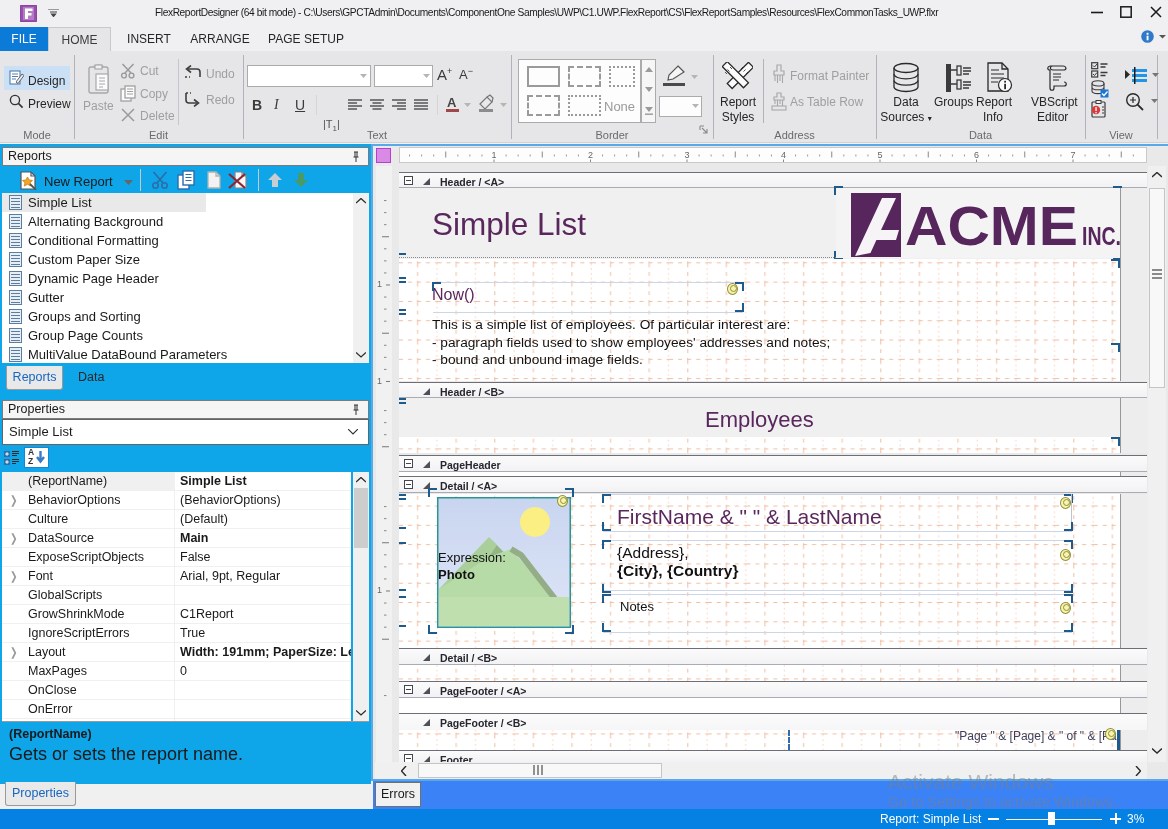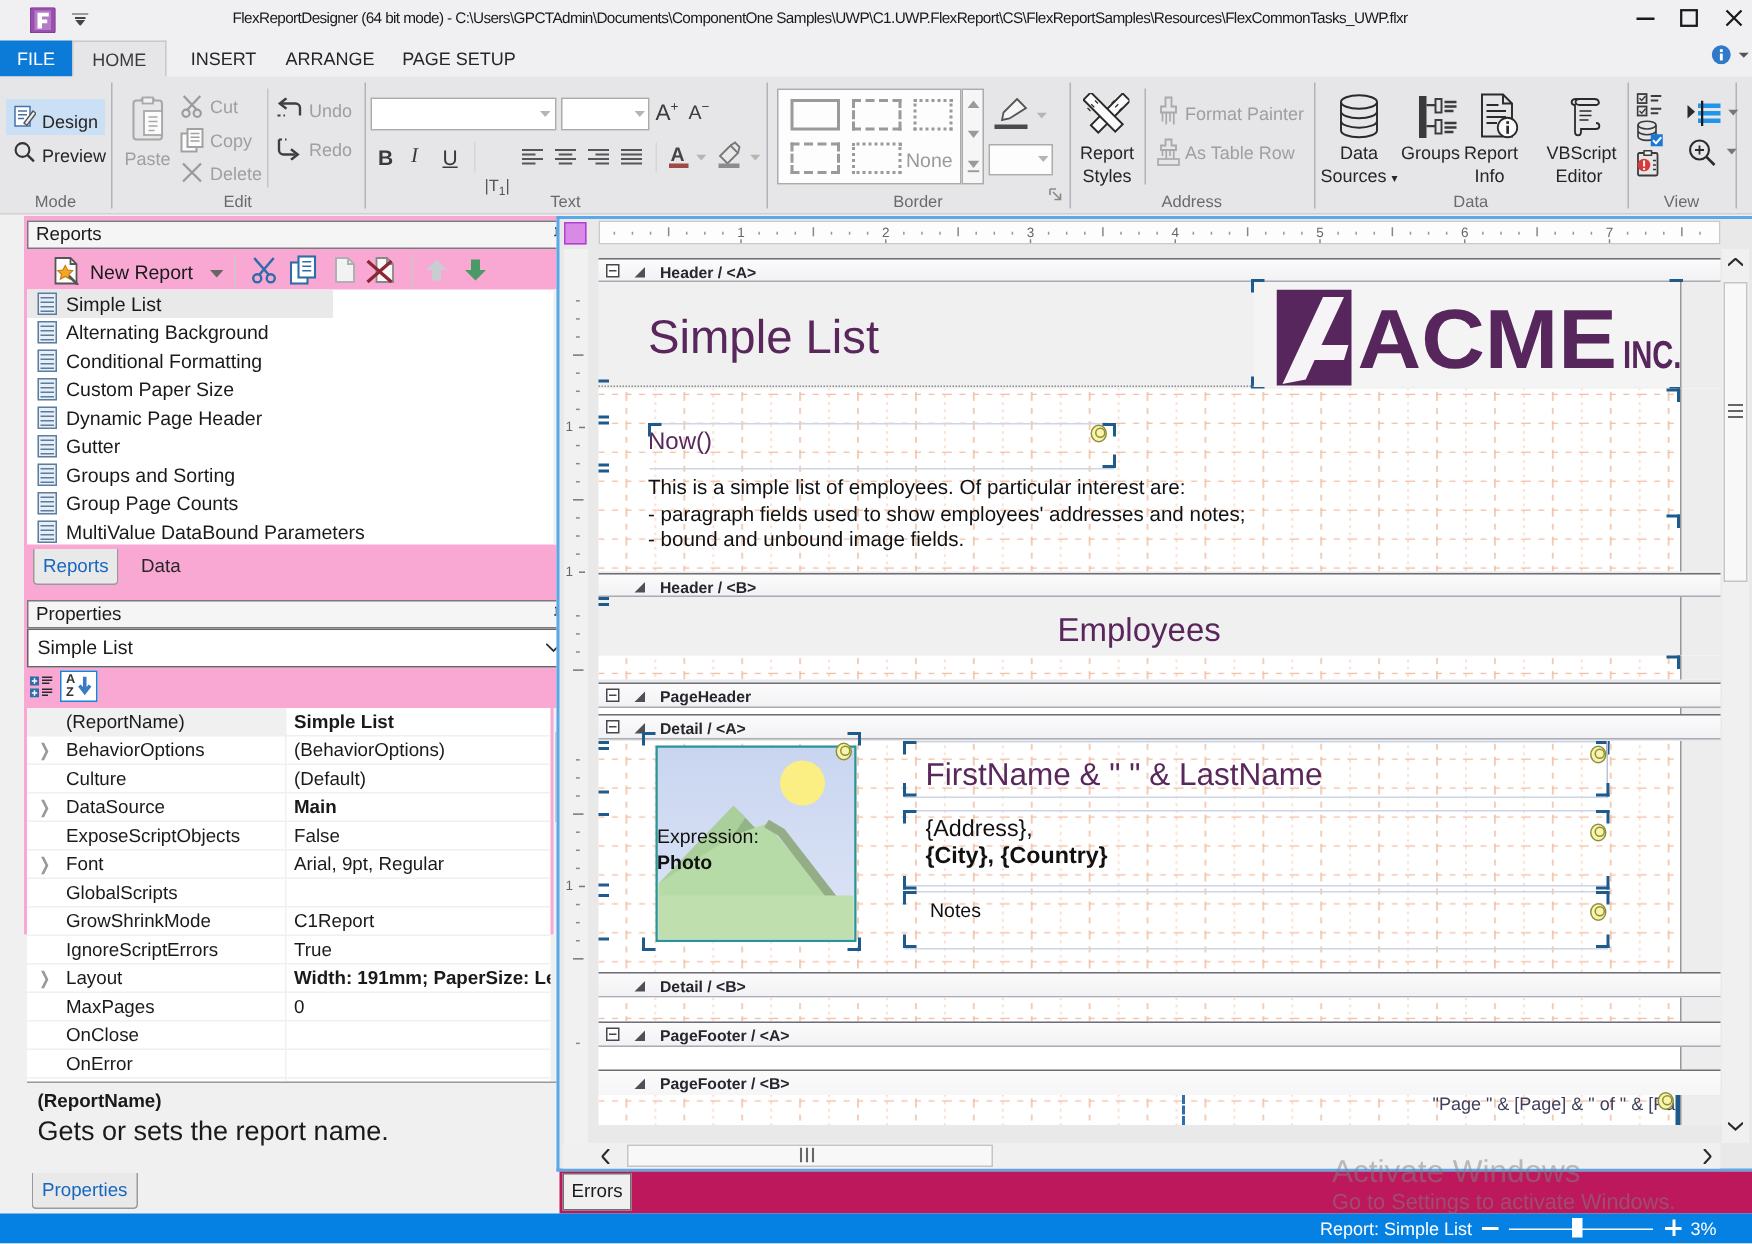--- a/index.html
+++ b/index.html
@@ -15,21 +15,21 @@
 #tab-file{left:0;width:48px;background:#0c7bd8;color:#fff;}
 #tab-home{left:48px;width:63px;background:#e6e5e8;border:1px solid #c9c9cc;border-bottom:none;color:#3b3b3b;}
 
 #ribbon{position:absolute;left:0;top:51px;width:1168px;height:92px;background:#e6e5e8;border-bottom:1px solid #d2d2d4;}
 .gsep{position:absolute;top:4px;height:84px;width:1px;background:#b0b2bc;}
 .glabel{position:absolute;top:78px;height:14px;font-size:11px;color:#6a6a6e;text-align:center;}
 .rbtn-txt{font-size:12px;color:#262626;}
 .dis{color:#9f9f9f !important;}
 .icon{display:inline-block;vertical-align:middle;}
 
-#leftpanel{position:absolute;left:16px;top:144px;width:371px;height:479px;background:#f9a8d4;}
+#leftpanel{position:absolute;left:0;top:144px;width:371px;height:640px;background:#0ea5e9;}
 .hdrbox{position:absolute;left:2px;width:367px;height:19px;background:#f5f5f6;border:1px solid #7a7a7a;font-size:12.5px;color:#1a1a1a;padding-left:5px;line-height:17px;}
 .pin{position:absolute;right:7px;top:3px;width:10px;height:12px;}
 
 #replist{position:absolute;left:2px;top:49px;width:367px;height:170px;background:#ffffff;}
 .ritem{position:absolute;left:0;width:350px;height:19px;font-size:13px;color:#1a1a1a;}
 .ritem .txt{position:absolute;left:26px;top:2px;}
 .ricon{position:absolute;left:7px;top:2px;width:13px;height:15px;border:1px solid #5a7da0;background:#e8eef5;}
 .ricon i{display:block;height:1px;background:#5a7da0;margin:2px 1px 0 1px;}
 
 .btab{position:absolute;height:24px;border:1px solid #9a9a9a;border-top:none;background:#e9e9e9;font-size:12.5px;color:#1766c0;text-align:center;line-height:22px;border-radius:0 0 3px 3px;}
@@ -883,20 +883,25 @@
               <path d="M0 18.9 H38.6" stroke="#f1bda1" stroke-width="1" stroke-dasharray="4 5" fill="none"></path>
             </pattern>
           </defs>
           <rect width="748" height="20" fill="url(#p5)"></rect>
         </svg>
    <div class="ab" style="left:556px;top:-1px;font-size:12px;color:#40405e;">"Page " &amp; [Page] &amp; " of " &amp; [Page</div>
    <div class="ycir" style="left:706px;top:-2px;"></div>
    <div class="ab" style="left:389px;top:0;width:1px;height:20px;border-left:2px dashed #2f6db0;"></div>
    <div class="ab" style="left:718px;top:0;width:3px;height:20px;background:#1f5a8c;"></div>
  </div>
+ <div class="secbar" style="top:604px;height:13px;">
+        <div class="collapse"></div>
+        <div class="tri"></div>
+        <div class="t">Footer</div>
+      </div>
 
  <div class="ab sb" style="left:775px;top:20px;width:18px;height:596px;">
    <svg class="ab" style="left:4px;top:6px" width="10" height="6">
           <path d="M0 5 L5 0.5 L10 5" fill="none" stroke="#2a2a2a" stroke-width="1.4"></path>
         </svg>
    <div class="sbthumb" style="left:1px;top:22px;width:16px;height:200px;background:#f8f8f8;border:1px solid #c5c5c5;"></div>
    <svg class="ab" style="left:4px;top:103px" width="10" height="12">
           <path d="M0 1 H10 M0 5 H10 M0 9 H10" stroke="#666" stroke-width="1.4"></path>
         </svg>
    <svg class="ab" style="left:4px;top:582px" width="10" height="6">
@@ -911,21 +916,21 @@
    <div class="sbthumb" style="left:43px;top:1px;width:244px;height:15px;background:#f8f8f8;border:1px solid #c5c5c5;"></div>
    <svg class="ab" style="left:158px;top:3px" width="12" height="10">
           <path d="M1 0 V10 M5 0 V10 M9 0 V10" stroke="#666" stroke-width="1.4"></path>
         </svg>
    <svg class="ab" style="left:760px;top:4px" width="6" height="10">
           <path d="M1 0 L5.5 5 L1 10" fill="none" stroke="#2a2a2a" stroke-width="1.4"></path>
         </svg>
  </div>
 </div>
 
-<div class="ab" style="left:373px;top:781px;width:795px;height:28px;background:#be185d;">
+<div class="ab" style="left:373px;top:781px;width:795px;height:28px;background:#3b82f6;">
   <div class="ab" style="left:2px;top:1px;width:46px;height:25px;border:1px solid #707070;background:#f0f0f0;font-size:12.5px;color:#1a1a1a;text-align:center;line-height:23px;">Errors</div>
 </div>
 <div class="ab" style="left:888px;top:770px;width:280px;height:24px;font-size:21px;color:rgba(127,127,127,0.5);z-index:30;">Activate Windows</div>
 <div class="ab" style="left:888px;top:794px;width:280px;height:18px;font-size:14.5px;color:rgba(127,127,127,0.5);z-index:30;">Go to Settings to activate Windows.</div>
 
 <div id="statusbar">
  <div class="ab" style="left:880px;top:3px;">Report: Simple List</div>
  <div class="ab" style="left:988px;top:9px;width:11px;height:2px;background:#fff;"></div>
  <div class="ab" style="left:1006px;top:9.5px;width:96px;height:1px;background:#fff;"></div>
  <div class="ab" style="left:1048px;top:3px;width:7px;height:13px;background:#fff;"></div>

